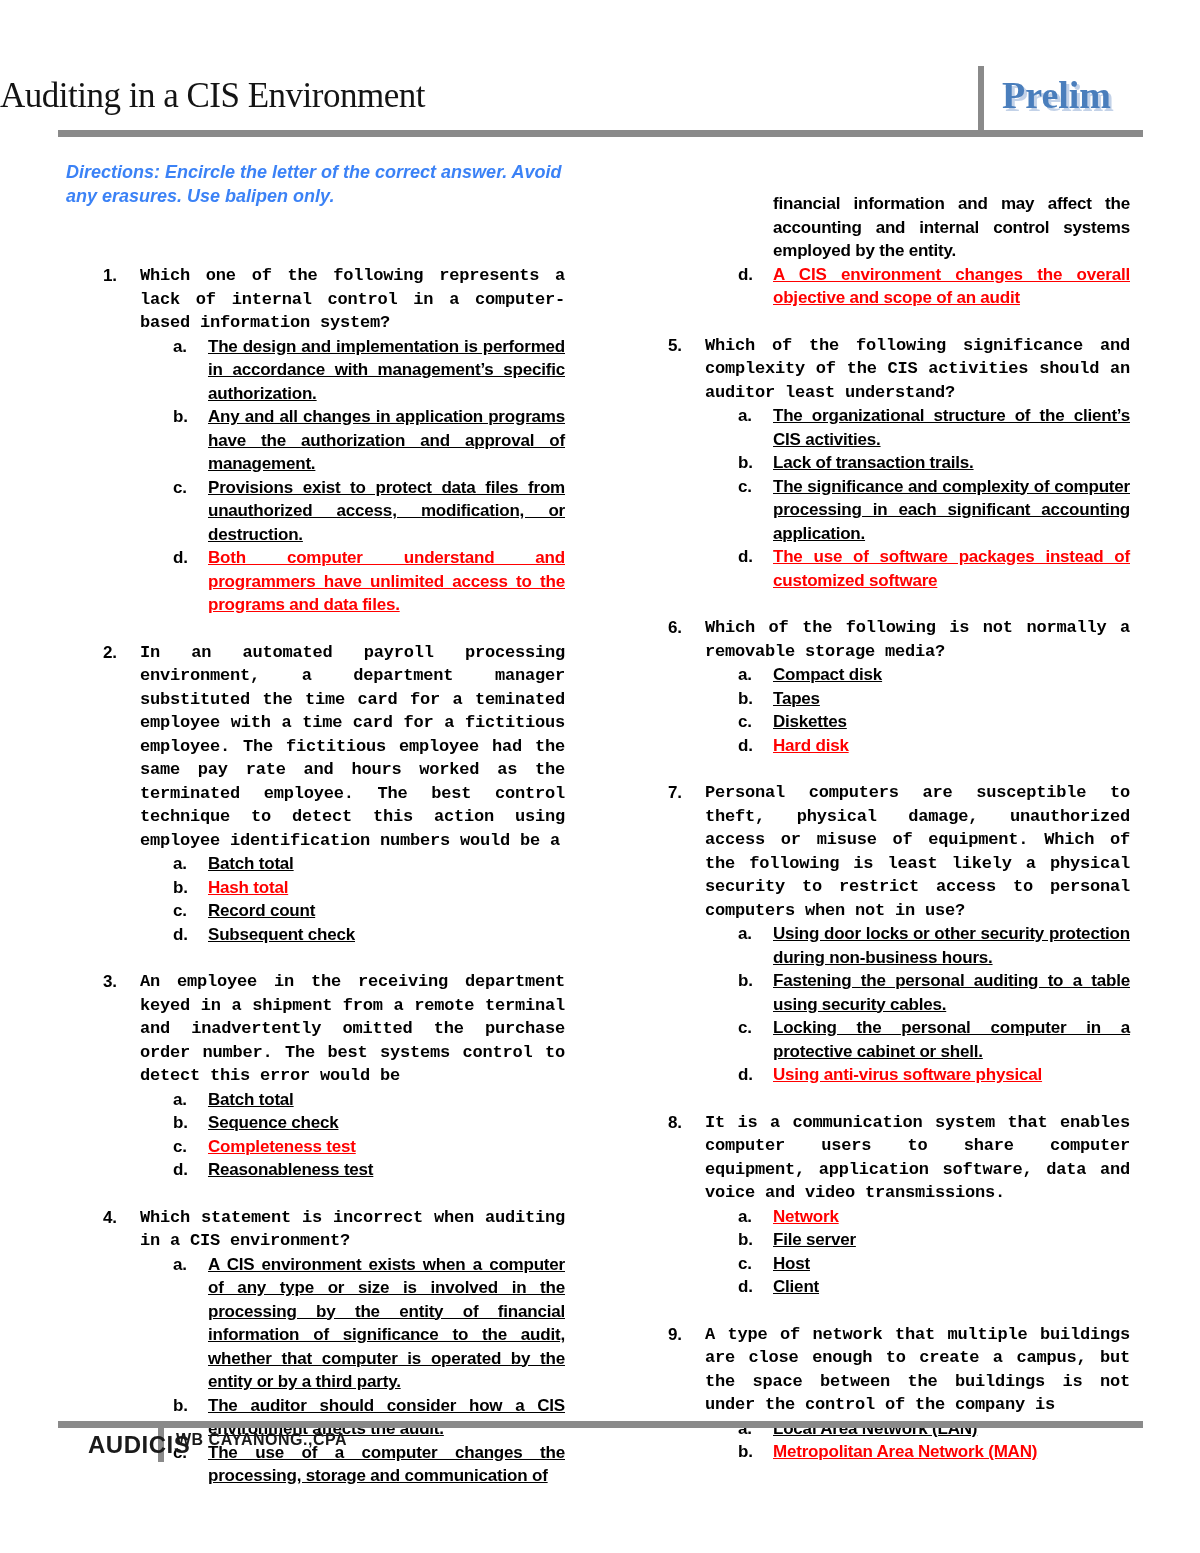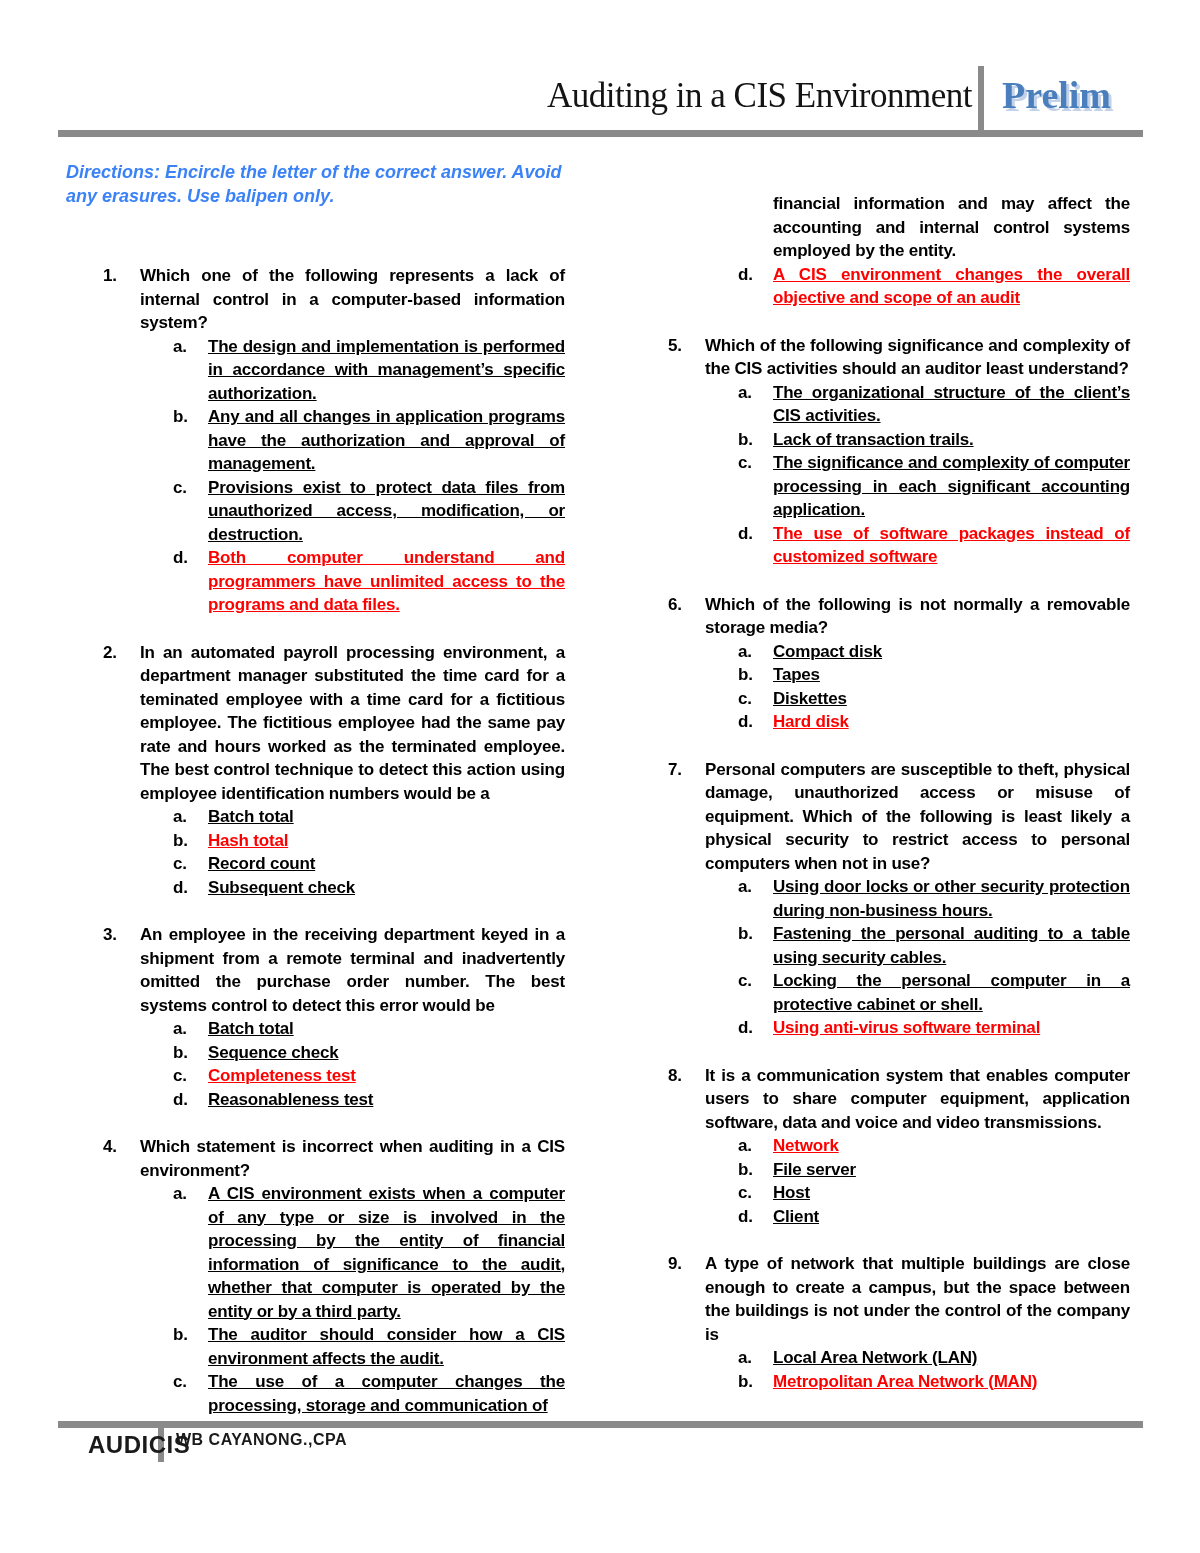--- a/index.html
+++ b/index.html
@@ -2,21 +2,21 @@
 <html style="--accent: #4a7ebc; --rule: #8a8a8a; --red: #ff0000;"><head>
 <meta charset="utf-8">
 <style>
   html,body{margin:0;padding:0;background:#ffffff;}
   body{
     width:1200px;height:1553px;position:relative;overflow:hidden;
     font-family:"Liberation Sans",sans-serif;color:#000;
   }
   
   .title{
-    position:absolute;top:76px;left:0;width:972px;text-align:right;
+    position:absolute;top:76px;left:0;width:972px;
     font-family:"Liberation Serif",serif;font-size:35px;color:#141414;
     letter-spacing:-0.5px;white-space:nowrap;
   }
   .badge{
     position:absolute;top:73px;left:996px;
     font-family:"Liberation Serif",serif;font-size:38px;font-weight:700;
     color:var(--accent,#4a7ebc);text-shadow:3px 3px 0 #c3d2e8;white-space:nowrap;margin-left:6px;
   }
   .vbar-header{position:absolute;left:978px;top:66px;width:6px;height:71px;background:var(--rule,#8a8a8a);}
   .hrule-header{position:absolute;left:58px;top:130px;width:1085px;height:7px;background:var(--rule,#8a8a8a);}
@@ -25,21 +25,21 @@
     position:absolute;left:66px;top:160px;width:512px;
     font-style:italic;font-weight:700;font-size:18px;line-height:24px;color:#3b82f6;
   }
   
   .col{position:absolute;width:462px;font-weight:700;font-size:17px;line-height:23.5px;letter-spacing:-0.2px;margin-top:28px;}
   .col-left{left:103px;top:236px;}
   .col-right{left:668px;top:164px;}
   .question{margin-bottom:24px;}
   .q-row{display:flex;}
   .q-num{flex:0 0 37px;}
-  .q-stem{flex:1;text-align:justify;}
+  .q-stem{flex:1;text-align:justify;font-family:Liberation Mono, monospace;}
   .options{margin-left:70px;}
   .opt-row{display:flex;}
   .opt-letter{flex:0 0 35px;}
   .opt-text{flex:1;text-align:justify;text-decoration:underline;}
   .red{color:var(--red,#ff0000);}
   .carry{margin-bottom:24px;}
   .cont{margin-left:105px;text-align:justify;}
   
   .hrule-footer{position:absolute;left:58px;top:1421px;width:1085px;height:7px;background:var(--rule,#8a8a8a);}
   .vbar-footer{position:absolute;left:158px;top:1421px;width:6px;height:41px;background:var(--rule,#8a8a8a);}
@@ -222,21 +222,21 @@
           <div class="opt-row">
             <span class="opt-letter">b.</span>
             <div class="opt-text">Fastening the personal auditing to a table using security cables.</div>
           </div>
           <div class="opt-row">
             <span class="opt-letter">c.</span>
             <div class="opt-text">Locking the personal computer in a protective cabinet or shell.</div>
           </div>
           <div class="opt-row">
             <span class="opt-letter">d.</span>
-            <div class="opt-text red">Using anti-virus software terminal</div>
+            <div class="opt-text red">Using anti-virus software physical</div>
           </div>
         </div>
       </div>
       <div class="question">
         <div class="q-row">
           <span class="q-num">8.</span>
           <div class="q-stem">It is a communication system that enables computer users to share computer equipment, application software, data and voice and video transmissions.</div>
         </div>
         <div class="options">
           <div class="opt-row">

